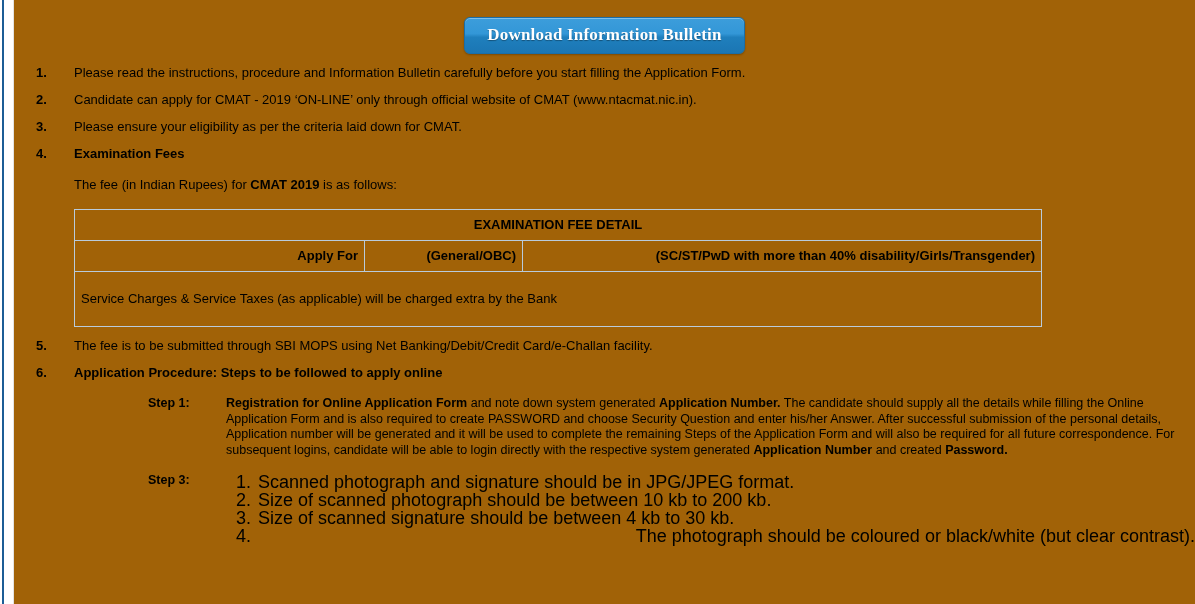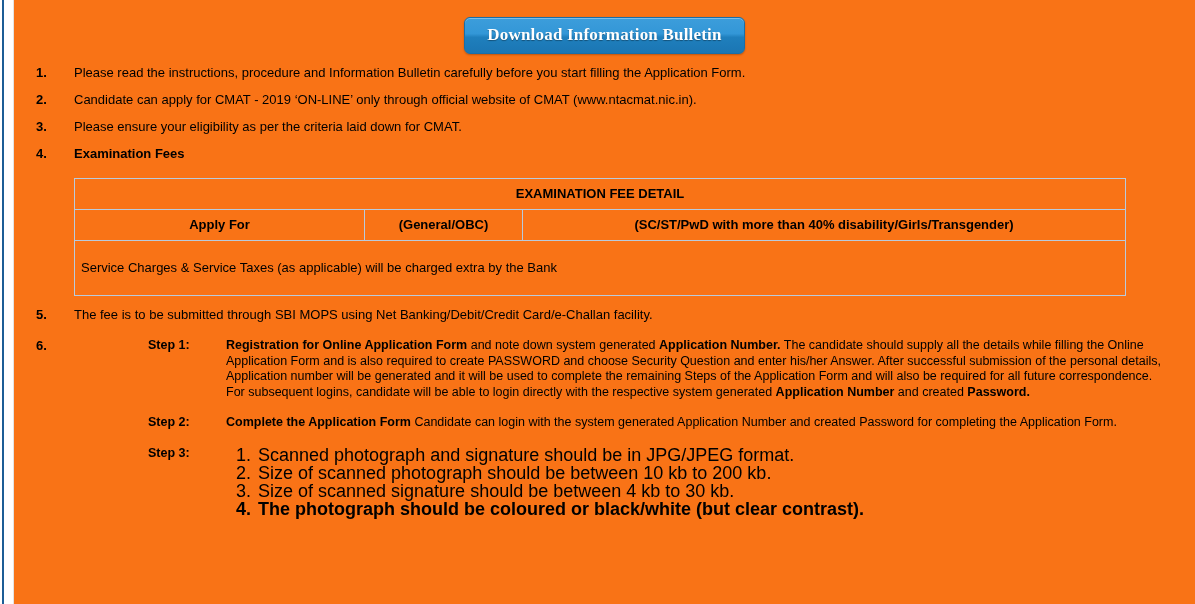--- a/index.html
+++ b/index.html
@@ -25,21 +25,21 @@
     position: absolute;
     left: 13px; top: 0;
     width: 1px; height: 604px;
     background: #e3e3e3;
   }
   .page {
     position: absolute;
     left: 14px; top: 0;
     width: 1181px;
     height: 604px;
-    background: #f97316;
+    background: #a16207;
   }
 
   
   .btn-row {
     text-align: center;
     padding-top: 17px;
   }
   .dl-btn {
     display: inline-block;
     padding: 8px 22px 9px 22px;
@@ -85,41 +85,41 @@
   .sub-para {
     font-size: 13px;
     line-height: 16px;
     margin-top: 15px;
   }
 
   
   .fee-table-wrap {
     margin-top: 16px;
     margin-left: 0;
-    width: 1052px;
+    width: 968px;
   }
   table.fee {
     width: 100%;
     border-collapse: collapse;
     table-layout: fixed;
     font-size: 12.5px;
   }
   table.fee td {
     border: 1px solid #b9cbdc;
     padding: 6px 6px;
     vertical-align: middle;
   }
   .fee .title-cell {
     text-align: center;
     font-weight: bold;
     font-size: 13px;
     padding: 7px 6px;
   }
   .fee .hdr {
-    text-align: center;
+    text-align: right;
     font-weight: bold;
     font-size: 13px;
     padding: 7px 6px;
   }
   .fee .val {
     text-align: center;
     font-size: 13px;
     padding: 7px 6px;
   }
   .fee .note-cell {
@@ -131,41 +131,40 @@
   .col-b { width: 158px; }
 
   
   .steps { margin-top: 14px; }
   .step {
     position: relative;
     padding-left: 152px;
     font-size: 12.5px;
     line-height: 15.5px;
     margin-top: 15px;
-    padding-right: 22px;
   }
   .step-label {
     position: absolute;
     left: 74px;
     top: 0;
     font-weight: bold;
     font-size: 12.5px;
     white-space: nowrap;
   }
   .step b { font-weight: bold; }
   .step-body { text-align: left; margin-top: 44px; }
 
   ol.sub-list {
     margin: 3px 0 0 0;
     padding-left: 30px;
     font-size: 18px;
     line-height: 18px;
   }
   ol.sub-list li { padding-left: 2px; }
-  ol.sub-list li.bold { font-weight: bold; }
+  ol.sub-list li.bold { font-weight: normal; text-align: right; }
 </style>
 </head>
 <body>
 
 <div class="edge-blue"></div>
 <div class="edge-gray"></div>
 
 <div class="page">
 
   <div class="btn-row">
@@ -186,20 +185,23 @@
 
     <li>
       <span class="num">3.</span>
       <span class="li-text">Please ensure your eligibility as per the criteria laid down for CMAT.</span>
     </li>
 
     <li>
       <span class="num">4.</span>
       <span class="li-text bold">Examination Fees</span>
 
+      <div class="sub-para">
+        <span>The fee (in Indian Rupees) for </span><b>CMAT 2019</b><span> is as follows:</span>
+      </div>
 
       <div class="fee-table-wrap">
         <table class="fee">
           <colgroup>
             <col class="col-a">
               <col class="col-b">
               <col>
           </colgroup>
           <tbody>
             <tr>
@@ -218,32 +220,29 @@
       </div>
     </li>
 
     <li>
       <span class="num">5.</span>
       <span class="li-text">The fee is to be submitted through SBI MOPS using Net Banking/Debit/Credit Card/e-Challan facility.</span>
     </li>
 
     <li>
       <span class="num">6.</span>
+      <span class="li-text bold">Application Procedure: Steps to be followed to apply online</span>
 
       <div class="steps">
 
         <div class="step">
           <span class="step-label">Step 1:</span>
           <span class="step-body"><b>Registration for Online Application Form</b><span> and note down system generated </span><b>Application Number.</b><span> The candidate should supply all the details while filling the Online Application Form and is also required to create PASSWORD and choose Security Question and enter his/her Answer. After successful submission of the personal details, Application number will be generated and it will be used to complete the remaining Steps of the Application Form and will also be required for all future correspondence. For subsequent logins, candidate will be able to login directly with the respective system generated </span><b>Application Number</b><span> and created </span><b>Password.</b></span>
         </div>
 
-        <div class="step">
-          <span class="step-label">Step 2:</span>
-          <span class="step-body"><b>Complete the Application Form</b><span> Candidate can login with the system generated Application Number and created Password for completing the Application Form.</span></span>
-        </div>
 
         <div class="step">
           <span class="step-label">Step 3:</span>
 
           <ol class="sub-list">
             <li>Scanned photograph and signature should be in JPG/JPEG format.</li>
             <li>Size of scanned photograph should be between 10 kb to 200 kb.</li>
             <li>Size of scanned signature should be between 4 kb to 30 kb.</li>
             <li class="bold">The photograph should be coloured or black/white (but clear contrast).</li>
           </ol>

